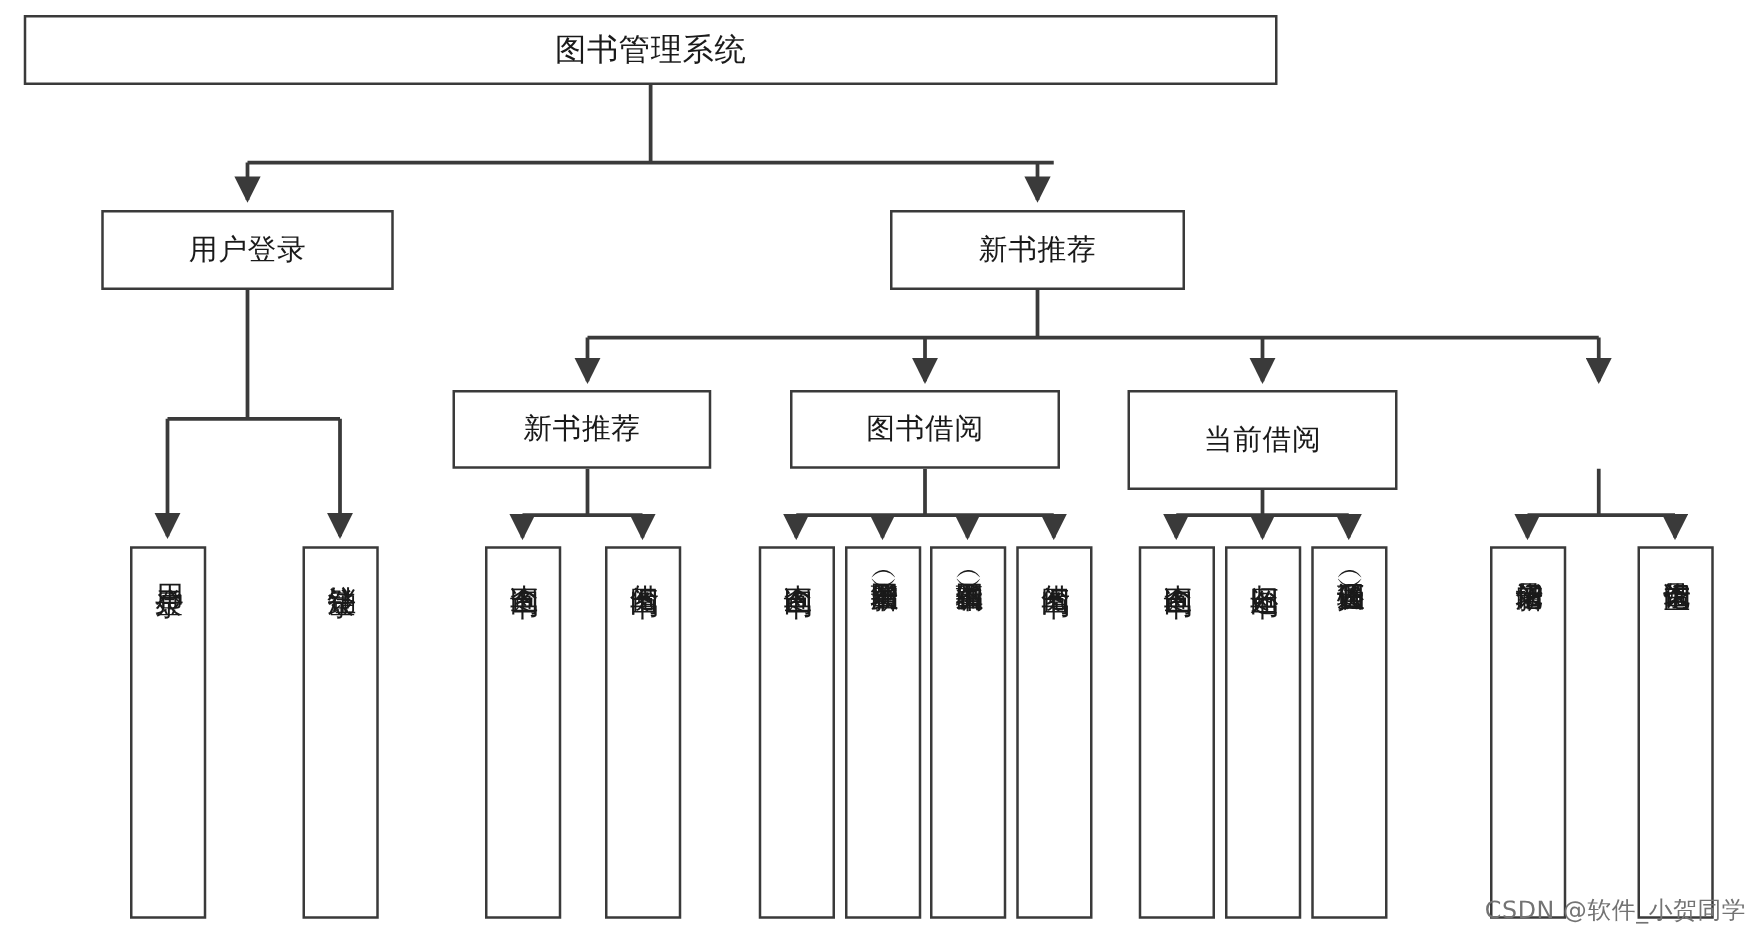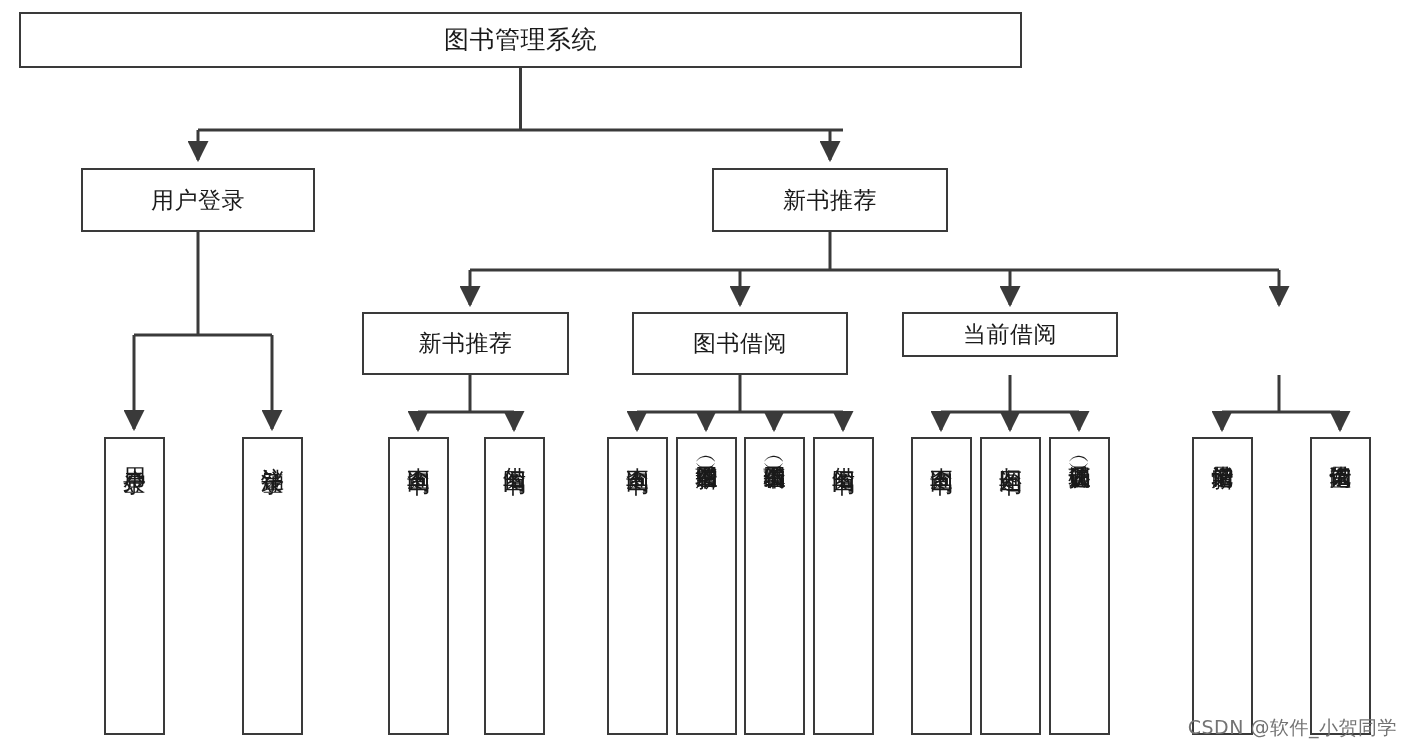--- a/index.html
+++ b/index.html
@@ -135,21 +135,21 @@
   <div class="node" style="left:712px; top:168px; width:236px; height:64px;">
     <span class="node-label">新书推荐</span>
   </div>
 
   <div class="node" style="left:362px; top:312px; width:207px; height:63px;">
     <span class="node-label">新书推荐</span>
   </div>
   <div class="node" style="left:632px; top:312px; width:216px; height:63px;">
     <span class="node-label">图书借阅</span>
   </div>
-  <div class="node" style="left:902px; top:312px; width:216px; height:45px;">
+  <div class="node" style="left:902px; top:312px; width:216px; height:80px;">
     <span class="node-label">当前借阅</span>
   </div>
 
   <div class="node leaf" style="left:104px; top:437px; width:61px; height:298px;">
     <span class="node-label">用户登录</span>
   </div>
   <div class="node leaf" style="left:242px; top:437px; width:61px; height:298px;">
     <span class="node-label">注销登录</span>
   </div>
 

